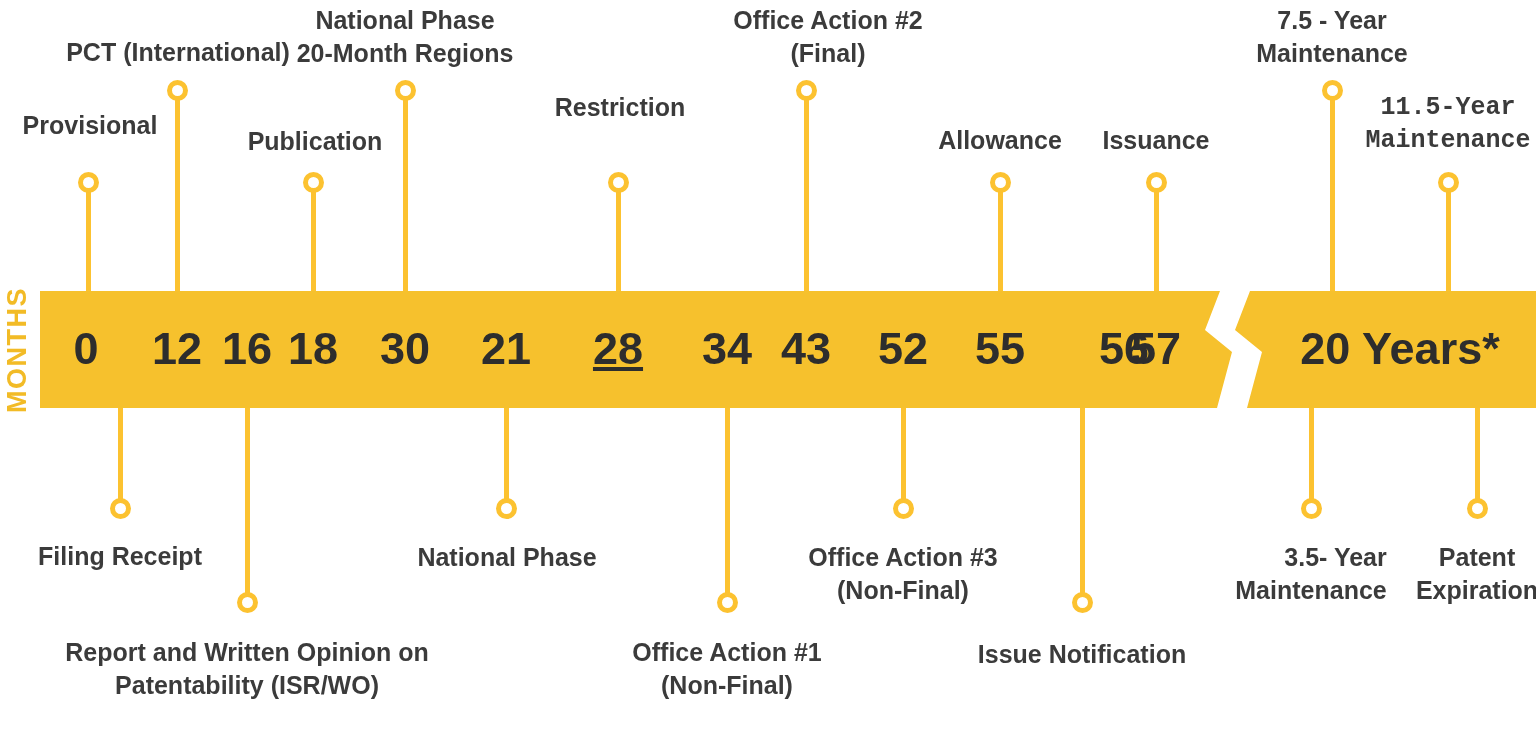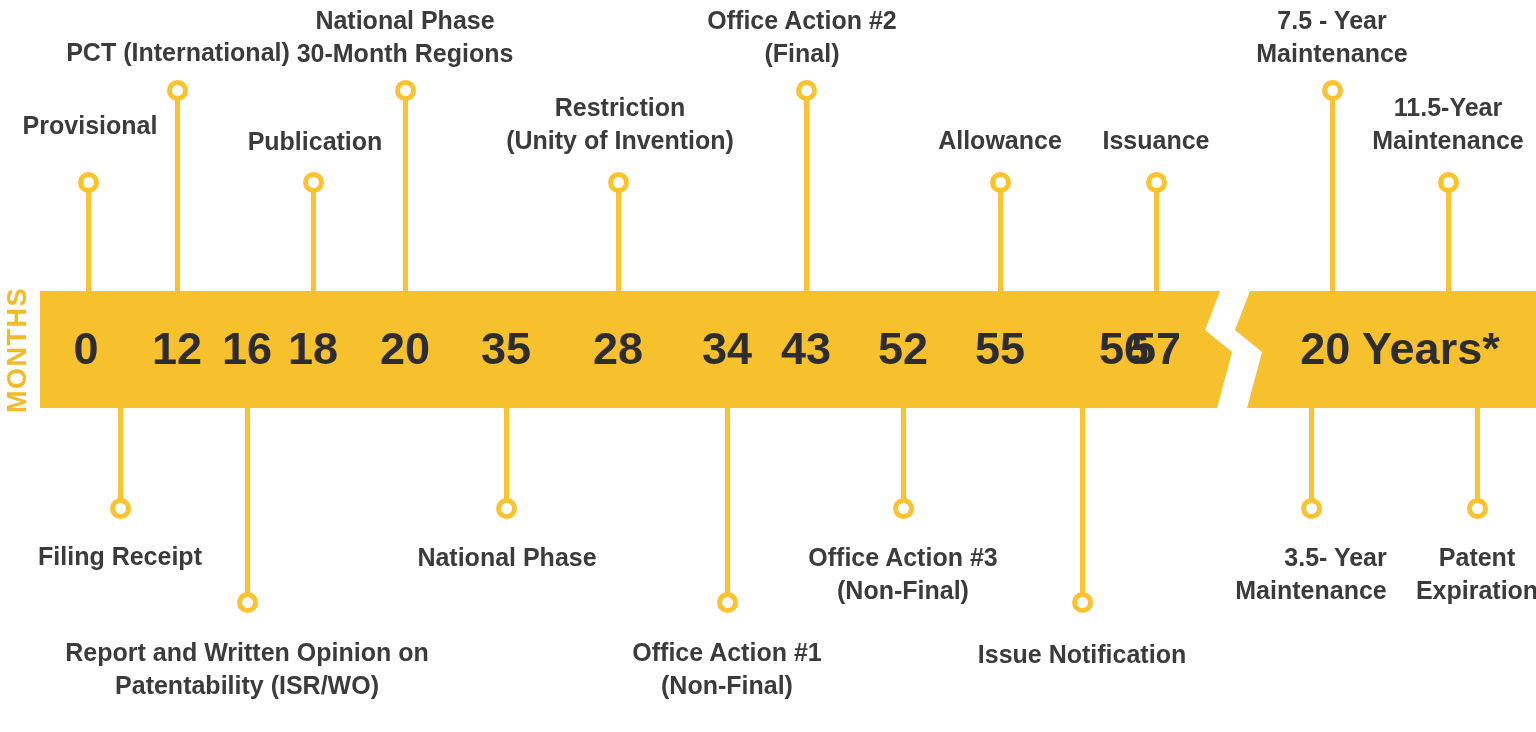--- a/index.html
+++ b/index.html
@@ -80,23 +80,23 @@
 <div class="stage" style="--bar-color: #f6c12d; --conn-color: #fcc230; background: rgb(255, 255, 255);">
   <div class="axis-word">MONTHS</div>
   <div class="bar-seg seg1"></div>
   <div class="bar-seg seg2"></div>
   <div class="years-label" style="left: 1400px;">20 Years*</div>
   <div id="dynamic-root">
       <div class="month-num" style="left: 86px;">0</div>
       <div class="month-num" style="left: 177px;">12</div>
       <div class="month-num" style="left: 247px;">16</div>
       <div class="month-num" style="left: 313px;">18</div>
-      <div class="month-num" style="left: 405px;">20</div>
-      <div class="month-num" style="left: 506px;">35</div>
-      <div class="month-num" style="left: 618px;">28</div>
+      <div class="month-num" style="left: 405px;">30</div>
+      <div class="month-num" style="left: 506px;">21</div>
+      <div class="month-num" style="left: 618px; text-decoration: underline;">28</div>
       <div class="month-num" style="left: 727px;">34</div>
       <div class="month-num" style="left: 806px; text-align: center;">43</div>
       <div class="month-num" style="left: 903px;">52</div>
       <div class="month-num" style="left: 1000px;">55</div>
       <div class="month-num" style="left: 1124px;">56</div>
       <div class="month-num" style="left: 1156px;">57</div>
       <div class="conn-line" style="left: 86px; top: 190px; height: 101px;"></div>
       <div class="conn-circle" style="left: 77.5px; top: 171.5px;"></div>
       <div class="evt-label" style="left: 90px; top: 109px;">
         <div>Provisional</div>
@@ -108,31 +108,30 @@
       </div>
       <div class="conn-line" style="left: 311px; top: 190px; height: 101px;"></div>
       <div class="conn-circle" style="left: 302.5px; top: 171.5px;"></div>
       <div class="evt-label" style="left: 315px; top: 125px;">
         <div>Publication</div>
       </div>
       <div class="conn-line" style="left: 403px; top: 98px; height: 193px;"></div>
       <div class="conn-circle" style="left: 394.5px; top: 79.5px;"></div>
       <div class="evt-label" style="left: 405px; top: 4px;">
         <div>National Phase</div>
-        <div>30-Month Regions</div>
+        <div>20-Month Regions</div>
       </div>
       <div class="conn-line" style="left: 616px; top: 190px; height: 101px;"></div>
       <div class="conn-circle" style="left: 607.5px; top: 171.5px;"></div>
       <div class="evt-label" style="left: 620px; top: 91px;">
         <div>Restriction</div>
-        <div>(Unity of Invention)</div>
       </div>
       <div class="conn-line" style="left: 804px; top: 98px; height: 193px;"></div>
       <div class="conn-circle" style="left: 795.5px; top: 79.5px;"></div>
-      <div class="evt-label" style="left: 802px; top: 4px;">
+      <div class="evt-label" style="left: 828px; top: 4px;">
         <div>Office Action #2</div>
         <div>(Final)</div>
       </div>
       <div class="conn-line" style="left: 998px; top: 190px; height: 101px;"></div>
       <div class="conn-circle" style="left: 989.5px; top: 171.5px;"></div>
       <div class="evt-label" style="left: 1000px; top: 124px;">
         <div>Allowance</div>
       </div>
       <div class="conn-line" style="left: 1154px; top: 190px; height: 101px;"></div>
       <div class="conn-circle" style="left: 1145.5px; top: 171.5px;"></div>
@@ -140,21 +139,21 @@
         <div>Issuance</div>
       </div>
       <div class="conn-line" style="left: 1330px; top: 98px; height: 193px;"></div>
       <div class="conn-circle" style="left: 1321.5px; top: 79.5px;"></div>
       <div class="evt-label" style="left: 1332px; top: 4px;">
         <div>7.5 - Year</div>
         <div>Maintenance</div>
       </div>
       <div class="conn-line" style="left: 1446px; top: 190px; height: 101px;"></div>
       <div class="conn-circle" style="left: 1437.5px; top: 171.5px;"></div>
-      <div class="evt-label" style="left: 1448px; top: 91px;">
+      <div class="evt-label" style="left: 1448px; top: 91px; font-family: Liberation Mono, monospace;">
         <div>11.5-Year</div>
         <div>Maintenance</div>
       </div>
       <div class="conn-line" style="left: 118px; top: 408px; height: 92px;"></div>
       <div class="conn-circle" style="left: 109.5px; top: 497.5px;"></div>
       <div class="evt-label" style="left: 120px; top: 540px;">
         <div>Filing Receipt</div>
       </div>
       <div class="conn-line" style="left: 245px; top: 408px; height: 186px;"></div>
       <div class="conn-circle" style="left: 236.5px; top: 591.5px;"></div>

